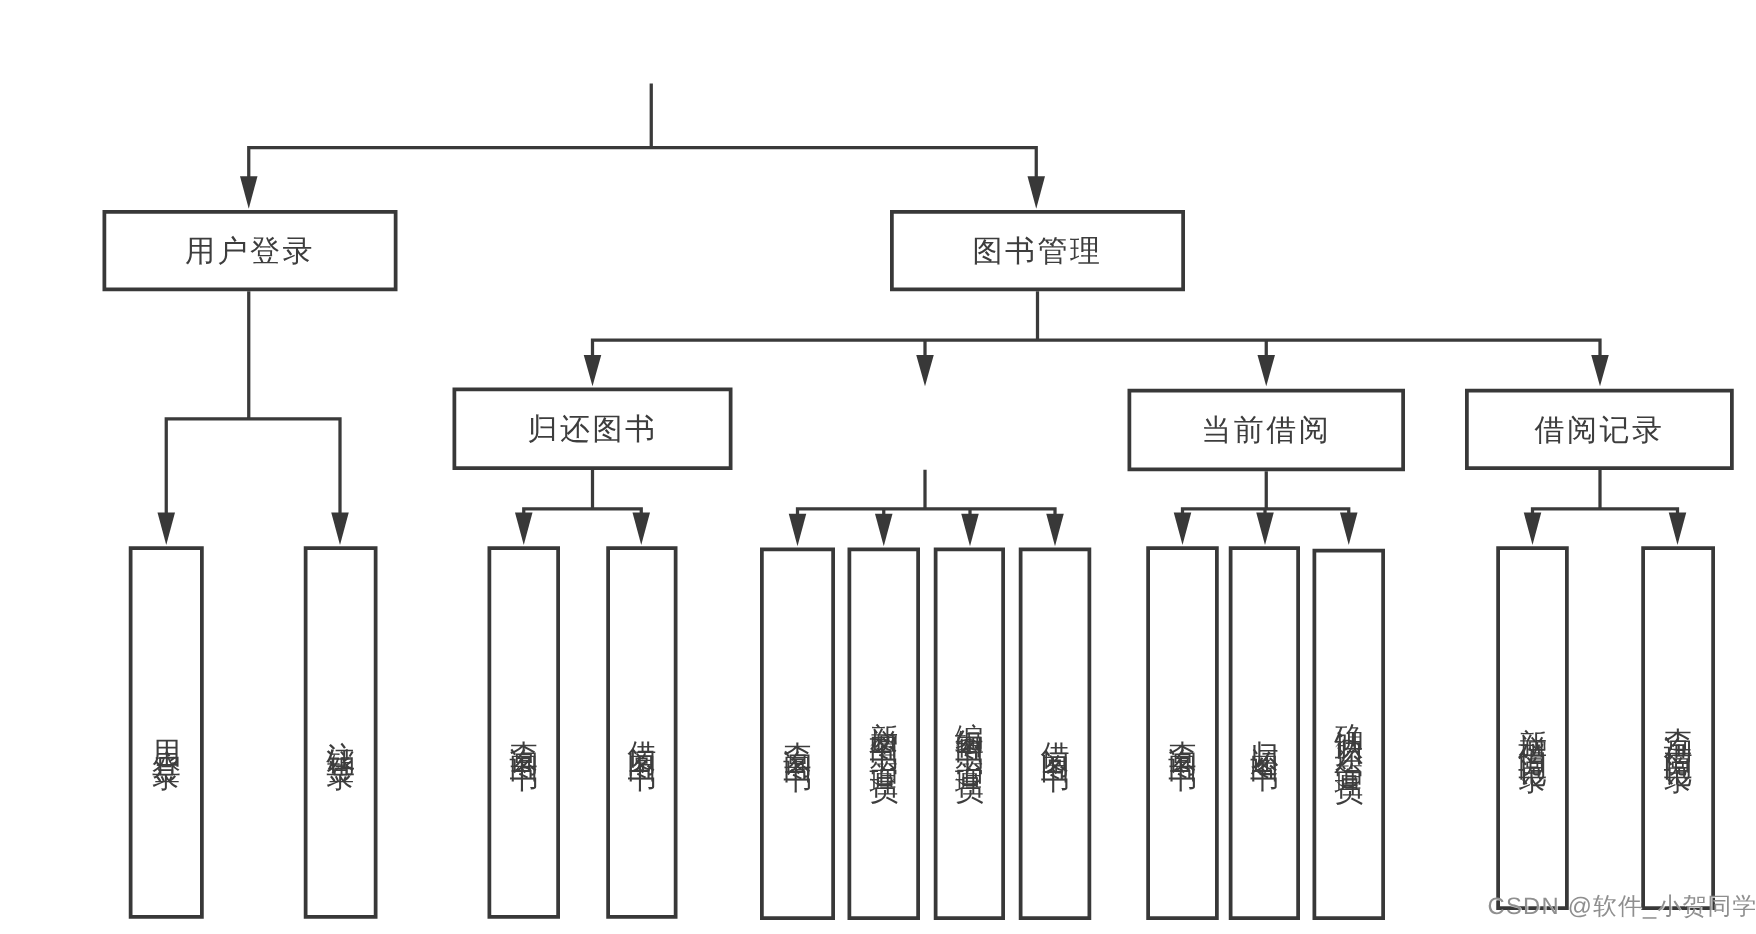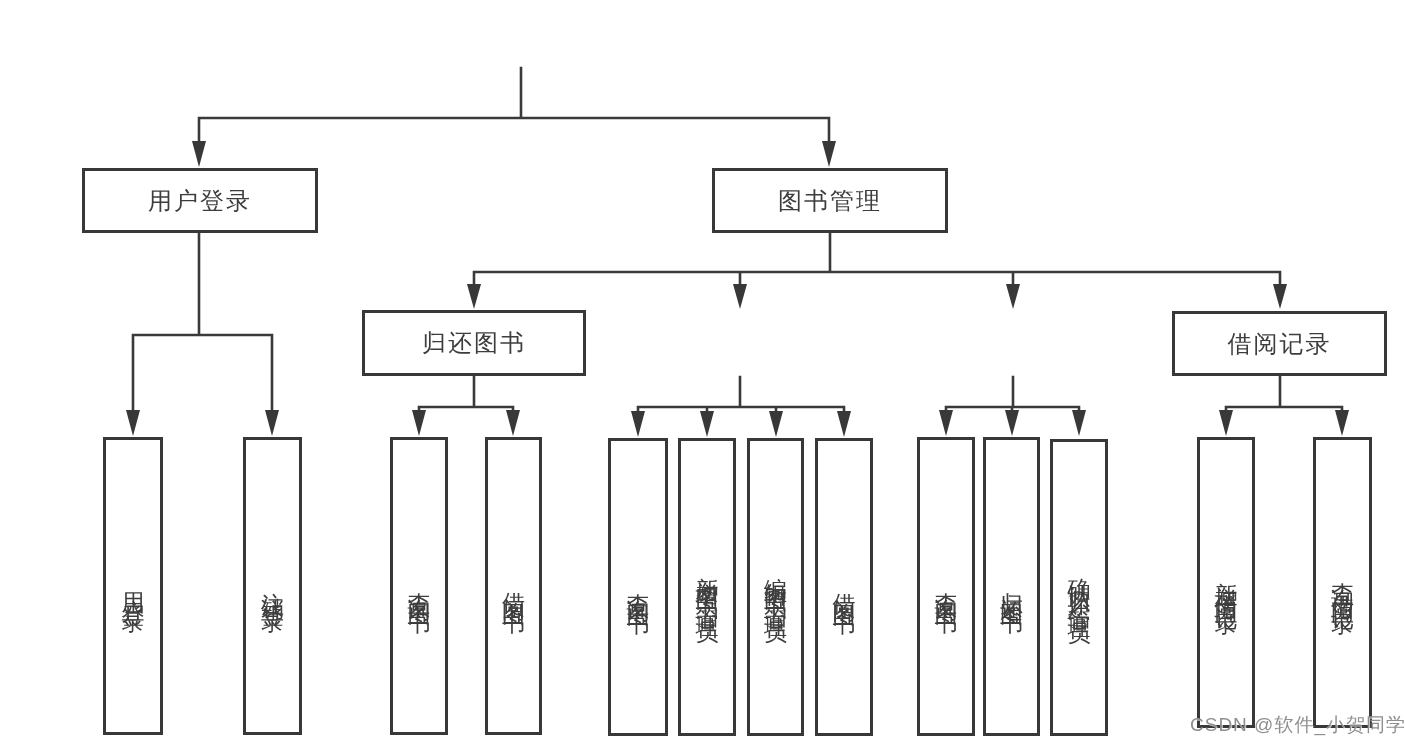--- a/index.html
+++ b/index.html
@@ -107,20 +107,23 @@
   <div class="hbox" style="left:82px; top:168px; width:236px; height:65px;">
     <span class="lbl">用户登录</span>
   </div>
   <div class="hbox" style="left:712px; top:168px; width:236px; height:65px;justify-content:center;">
     <span class="lbl">图书管理</span>
   </div>
 
   <div class="hbox" style="left:362px; top:310px; width:224px; height:66px;">
     <span class="lbl">归还图书</span>
   </div>
+  <div class="hbox" style="left:902px; top:311px; width:222px; height:66px;">
+    <span class="lbl">当前借阅</span>
+  </div>
   <div class="hbox" style="left:1172px; top:311px; width:215px; height:65px;">
     <span class="lbl">借阅记录</span>
   </div>
 
   <div class="vbox" style="left:103px; top:437px; width:60px; height:298px;">
     <span class="lbl">用户登录</span>
   </div>
   <div class="vbox" style="left:243px; top:437px; width:59px; height:298px;">
     <span class="lbl">注销登录</span>
   </div>

